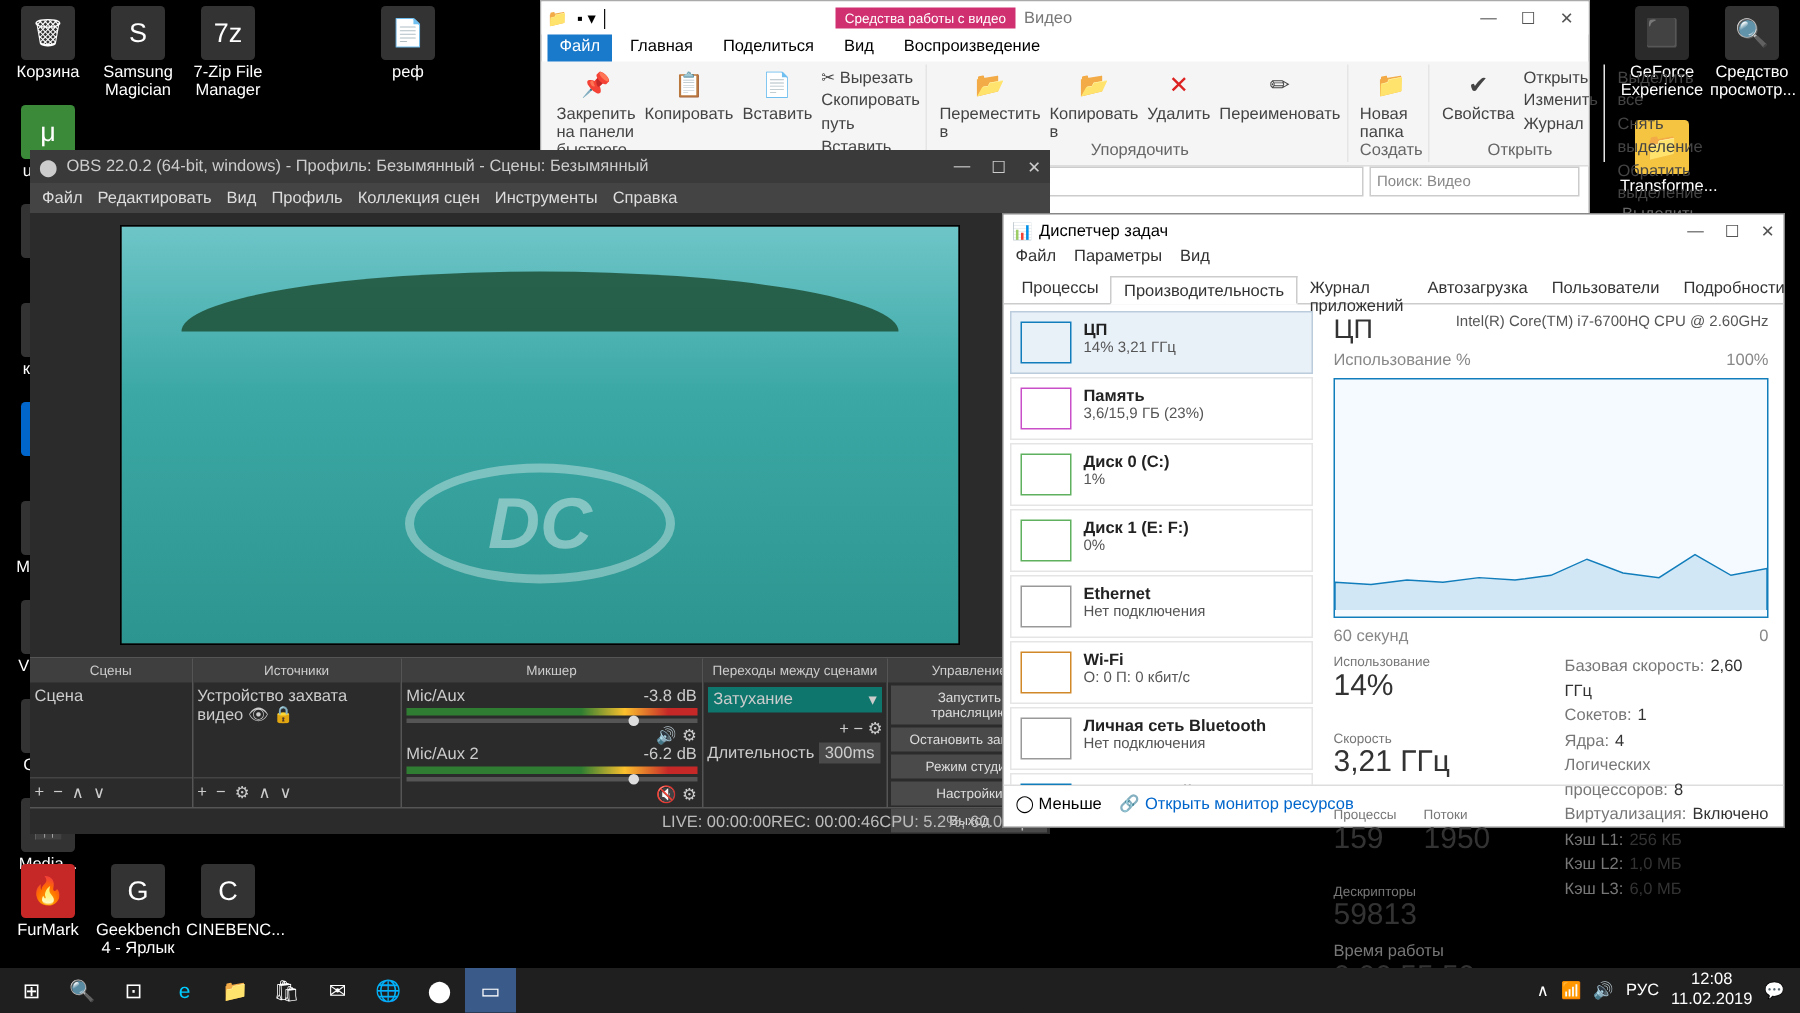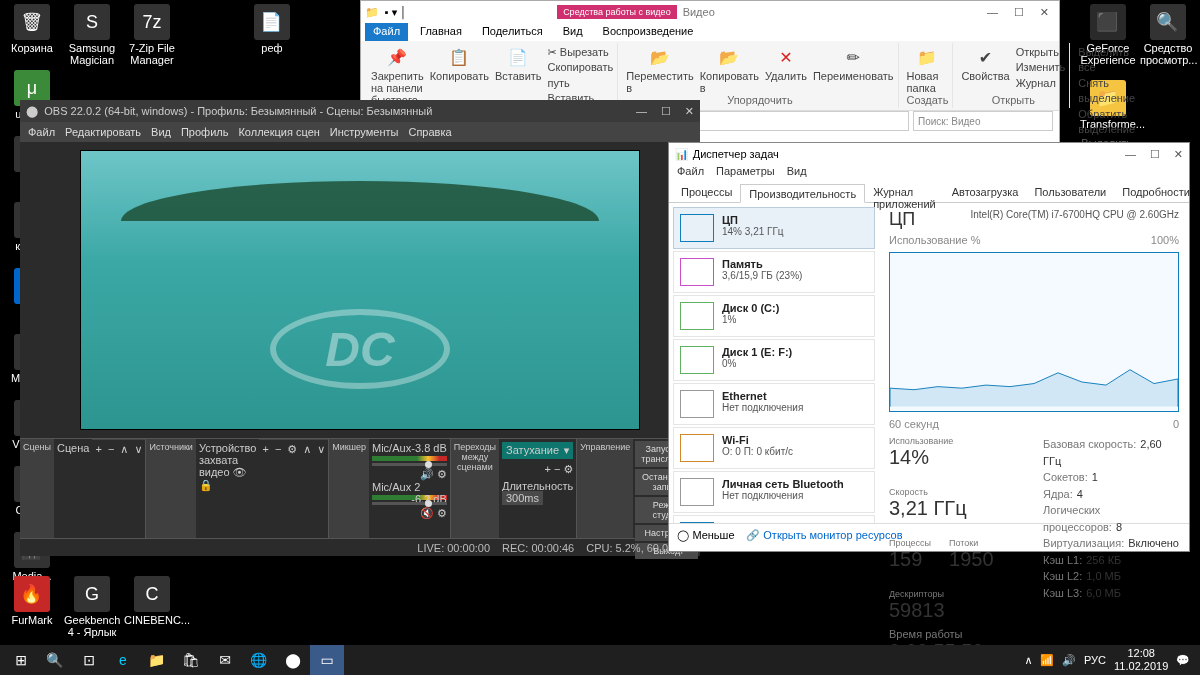--- a/index.html
+++ b/index.html
@@ -25,30 +25,30 @@
 .exp-addr .search{width:140px;border:1px solid #ccc;height:20px;padding:0 4px;font-size:10px;color:#888;display:flex;align-items:center}
 
 .obs{position:absolute;left:20px;top:100px;width:680px;height:450px;background:#2b2b2b;color:#ddd}
 .obs-title{height:22px;background:#3a3a3a;display:flex;align-items:center;padding:0 6px;font-size:10px;color:#ccc}
 .obs-title .wbtn{margin-left:auto;display:flex;gap:14px}
 .obs-menu{height:20px;background:#444;display:flex;gap:10px;padding:0 8px;align-items:center;font-size:10px;color:#ddd}
 .obs-preview{margin:8px 60px;height:280px;background:linear-gradient(180deg,#6ec5c8 0%,#3ba8a5 40%,#2d9590 100%);position:relative;border:1px solid #000}
 .obs-preview .island{position:absolute;top:30px;left:40px;right:40px;height:40px;background:#1a4a2e;border-radius:50% 50% 0 0/100% 100% 0 0;opacity:.8}
 .obs-preview .logo{position:absolute;bottom:40px;left:50%;transform:translateX(-50%);width:180px;height:80px;border:6px solid rgba(255,255,255,.35);border-radius:50%;display:flex;align-items:center;justify-content:center;font-size:48px;color:rgba(255,255,255,.4);font-weight:bold;font-style:italic}
 .obs-panels{display:flex;height:100px;background:#2b2b2b;border-top:1px solid #555}
-.panel{flex:1;border-right:1px solid #555;display:flex;flex-direction:row}
+.panel{flex:1;border-right:1px solid #555;display:flex;flex-direction:column}
 .panel h4{background:#3f3f3f;text-align:center;padding:3px;font-size:9px;font-weight:normal;color:#ccc}
 .panel .pbody{flex:1;padding:3px;font-size:9px;color:#ccc}
 .panel .pfoot{display:flex;gap:6px;padding:3px;color:#ccc;border-top:1px solid #444}
 .mixer-ch{font-size:8px;margin-bottom:2px}
 .mixer-bar{height:5px;background:linear-gradient(90deg,#2e7d32 0%,#2e7d32 60%,#fbc02d 75%,#c62828 90%);margin:2px 0}
 .mixer-slider{height:3px;background:#555;position:relative;margin:2px 0}
 .mixer-slider::after{content:"";position:absolute;right:20%;top:-2px;width:7px;height:7px;background:#ddd;border-radius:50%}
 .ctrl-btn{background:#4a4a4a;padding:3px 6px;margin:2px;font-size:9px;text-align:center;color:#ddd}
-.obs-status{height:18px;background:#2b2b2b;border-top:1px solid #555;display:flex;justify-content:flex-end;align-items:center;gap:12px;padding:0 8px;font-size:9px;color:#bbb}
+.obs-status{height:18px;background:#2b2b2b;border-top:1px solid #555;display:flex;justify-content:flex-end;align-items:center;gap:0;padding:0 8px;font-size:9px;color:#bbb}
 
 .tm{position:absolute;left:668px;top:142px;width:522px;height:410px;background:#fff;border:1px solid #888}
 .tm-title{height:22px;display:flex;align-items:center;padding:0 6px;font-size:11px}
 .tm-title .wbtn{margin-left:auto;display:flex;gap:14px;color:#555}
 .tm-menu{height:18px;display:flex;gap:12px;padding:0 8px;font-size:10px;color:#333}
 .tm-tabs{height:20px;display:flex;padding:0 4px;font-size:10px;border-bottom:1px solid #ccc}
 .tm-tabs span{padding:3px 8px;color:#333}
 .tm-tabs .active{border:1px solid #ccc;border-bottom:1px solid #fff;background:#fff;position:relative;top:1px}
 .tm-body{display:flex;height:320px}
 .tm-side{width:210px;overflow:auto;padding:4px}

